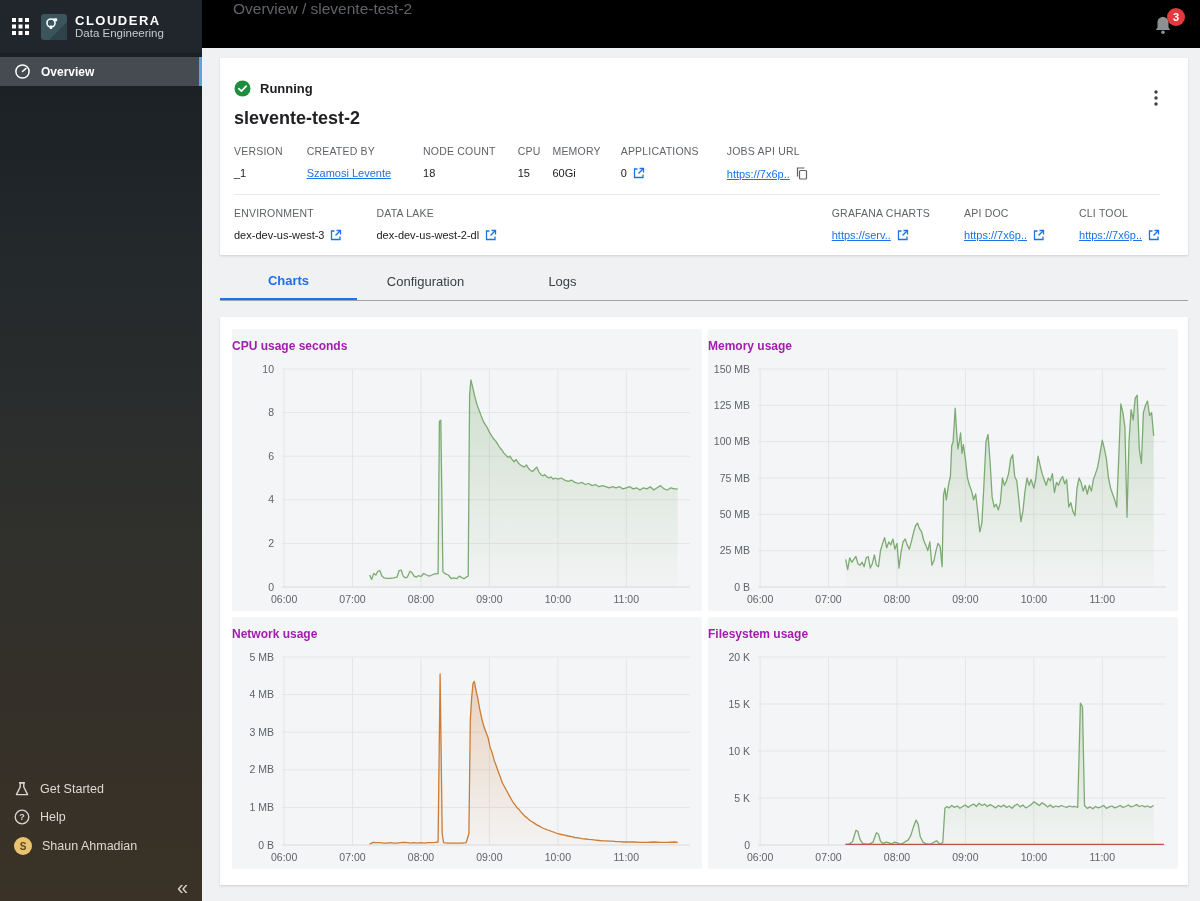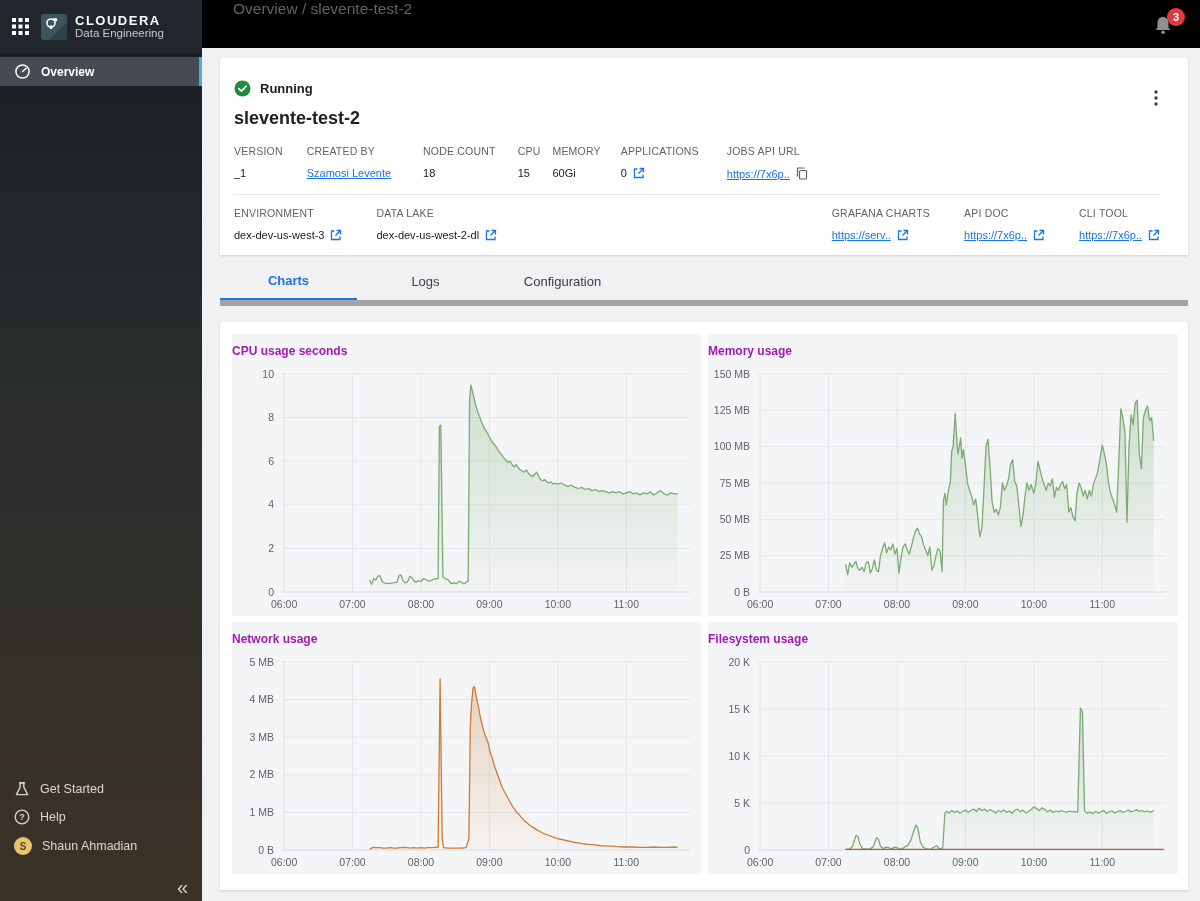--- a/index.html
+++ b/index.html
@@ -38,21 +38,21 @@
   .mi-0{margin-right:24px}.mi-1{margin-right:32px}.mi-2{margin-right:22px}.mi-3{margin-right:12px}
   .mi-4{margin-right:20px}.mi-5{margin-right:28px}
   .meta-label{font-size:10.5px;color:#5f6368;letter-spacing:.2px;white-space:nowrap;}
   .meta-value{font-size:11px;color:#202124;margin-top:10px;display:flex;align-items:center;gap:6px;white-space:nowrap;}
   a.meta-link{color:#1a73e8;text-decoration:underline;cursor:pointer;}
   .divider{border-top:1px solid #e8eaed;margin:14px 0 0 0;}
   .meta-row2{display:flex;margin-top:12px;align-items:flex-start;}
   .spacer{flex:1;}
   .m2-gap{margin-right:34px;}
 
-  .tabs{margin-left:18px;width:968px;margin-top:8px;display:flex;border-bottom:6px solid #a3a3a3;height:37px;}
+  .tabs{margin-left:18px;width:968px;margin-top:8px;display:flex;border-bottom:1px solid #a3a3a3;height:37px;}
   .tab{width:137px;display:flex;align-items:center;justify-content:center;font-size:13px;color:#3c4043;
     cursor:pointer;box-sizing:border-box;}
   .tab.active{color:#1a73e8;border-bottom:2px solid #1a73e8;font-weight:bold;}
 
   .chart-card{margin-top:16px;padding:12px 12px 16px 12px;display:grid;
     grid-template-columns:470px 470px;grid-template-rows:282px 252px;gap:6px;}
   .chart-panel{background:#f4f5f6;border-radius:2px;overflow:hidden;}
   .chart-title{text-align:left;padding-top:10px;height:20px;font-size:12px;font-weight:bold;color:#a21caf;}
   .tick{font-size:10.5px;fill:#5f6469;font-family:"Liberation Sans",sans-serif;}
   svg{display:block;}
@@ -303,22 +303,22 @@
             </g>
               </svg>
           </span>
         </div>
       </div>
     </div>
   </div>
 
   <div class="tabs">
     <div class="tab active">Charts</div>
+    <div class="tab">Configuration</div>
     <div class="tab">Logs</div>
-    <div class="tab">Configuration</div>
   </div>
 
   <div class="card chart-card">
     <div class="chart-panel">
       <div class="chart-title">CPU usage seconds</div>
       <svg class="chart" width="470" height="252" viewBox="0 0 470 252">
           <defs>
             <linearGradient id="g0_0" x1="0" y1="0" x2="0" y2="1">
               <stop offset="0" stop-color="#7cab72" stop-opacity="0.30"></stop>
               <stop offset="1" stop-color="#7cab72" stop-opacity="0.02"></stop>

